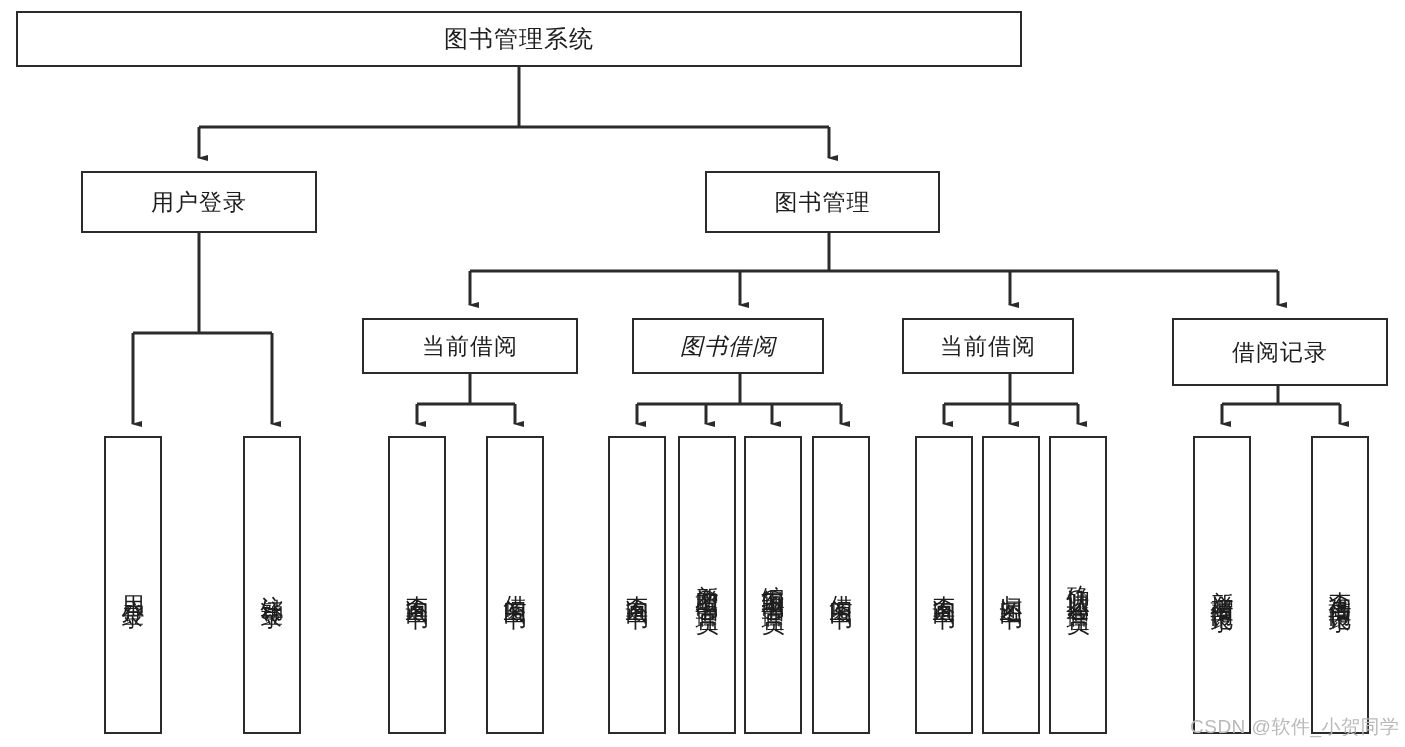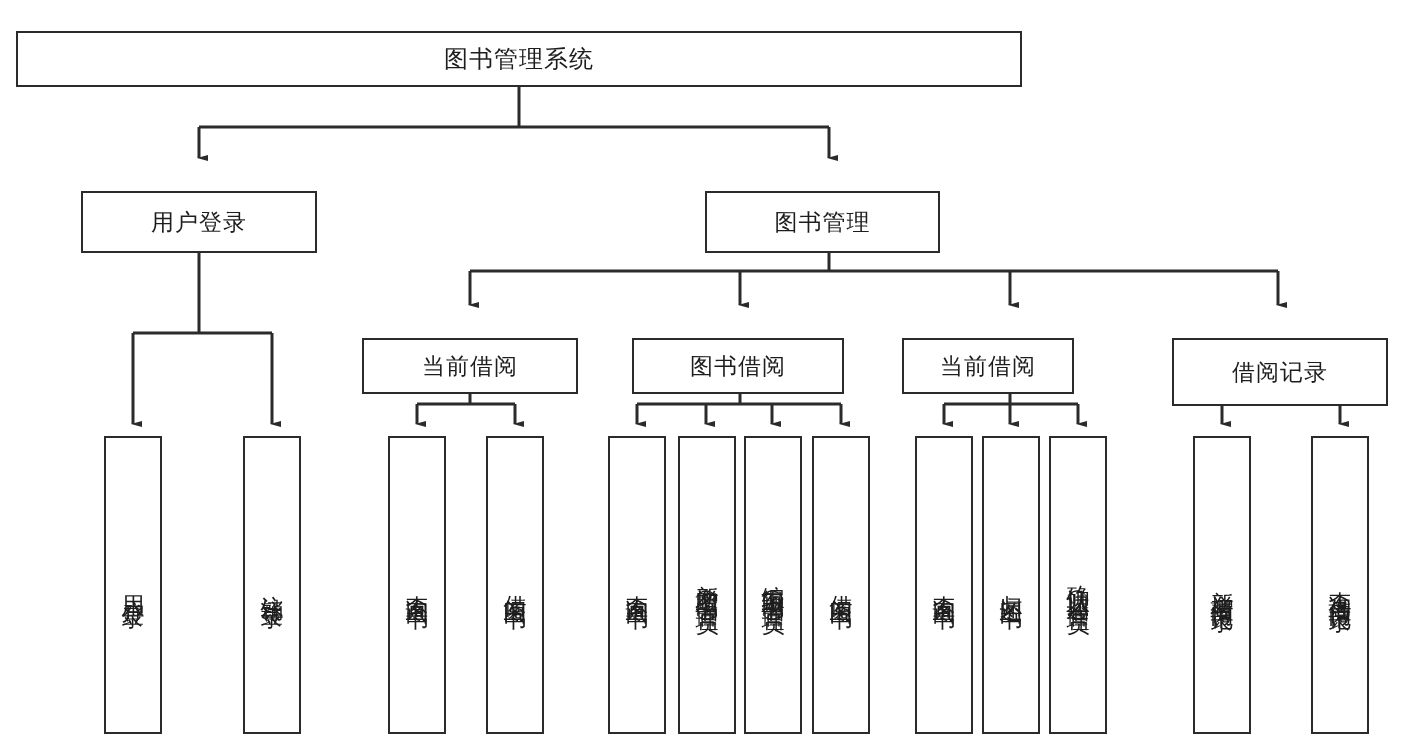--- a/index.html
+++ b/index.html
@@ -34,21 +34,20 @@
     display: flex;
     align-items: center;
     justify-content: center;
     color: #1d1d1d;
     line-height: 1.25;
     text-align: center;
   }
   .node.horiz {
     font-size: 23px;
     letter-spacing: 1px;
-    margin-top: 20px;
   }
   .node.root {
     font-size: 24px;
   }
   .node.vert {
     writing-mode: vertical-rl;
     text-orientation: upright;
     font-size: 23px;
     letter-spacing: 4px;
     padding: 6px 0;
@@ -130,21 +129,21 @@
   <div class="node horiz" style="left:81px; top:171px; width:236px; height:62px;">
     <span>用户登录</span>
   </div>
   <div class="node horiz" style="left:705px; top:171px; width:235px; height:62px;">
     <span>图书管理</span>
   </div>
 
   <div class="node horiz" style="left:362px; top:318px; width:216px; height:56px;">
     <span>当前借阅</span>
   </div>
-  <div class="node horiz" style="left:632px; top:318px; width:212px; height:56px;">
+  <div class="node horiz" style="left:632px; top:318px; width:192px; height:56px;font-style:italic;">
     <span>图书借阅</span>
   </div>
   <div class="node horiz" style="left:902px; top:318px; width:172px; height:56px;">
     <span>当前借阅</span>
   </div>
   <div class="node horiz" style="left:1172px; top:318px; width:216px; height:68px;">
     <span>借阅记录</span>
   </div>
 
   <div class="node vert" style="left:104px; top:436px; width:58px; height:298px;">
@@ -184,14 +183,15 @@
     <span class="vtext">确认归还（管理员）</span>
   </div>
 
   <div class="node vert" style="left:1193px; top:436px; width:58px; height:298px;">
     <span class="vtext">新增借阅记录</span>
   </div>
   <div class="node vert" style="left:1311px; top:436px; width:58px; height:298px;">
     <span class="vtext">查询借阅记录</span>
   </div>
 
+  <div class="watermark" style="left:1190px; top:714px;">CSDN @软件_小贺同学</div>
 
 </div>
 
 </body></html>

